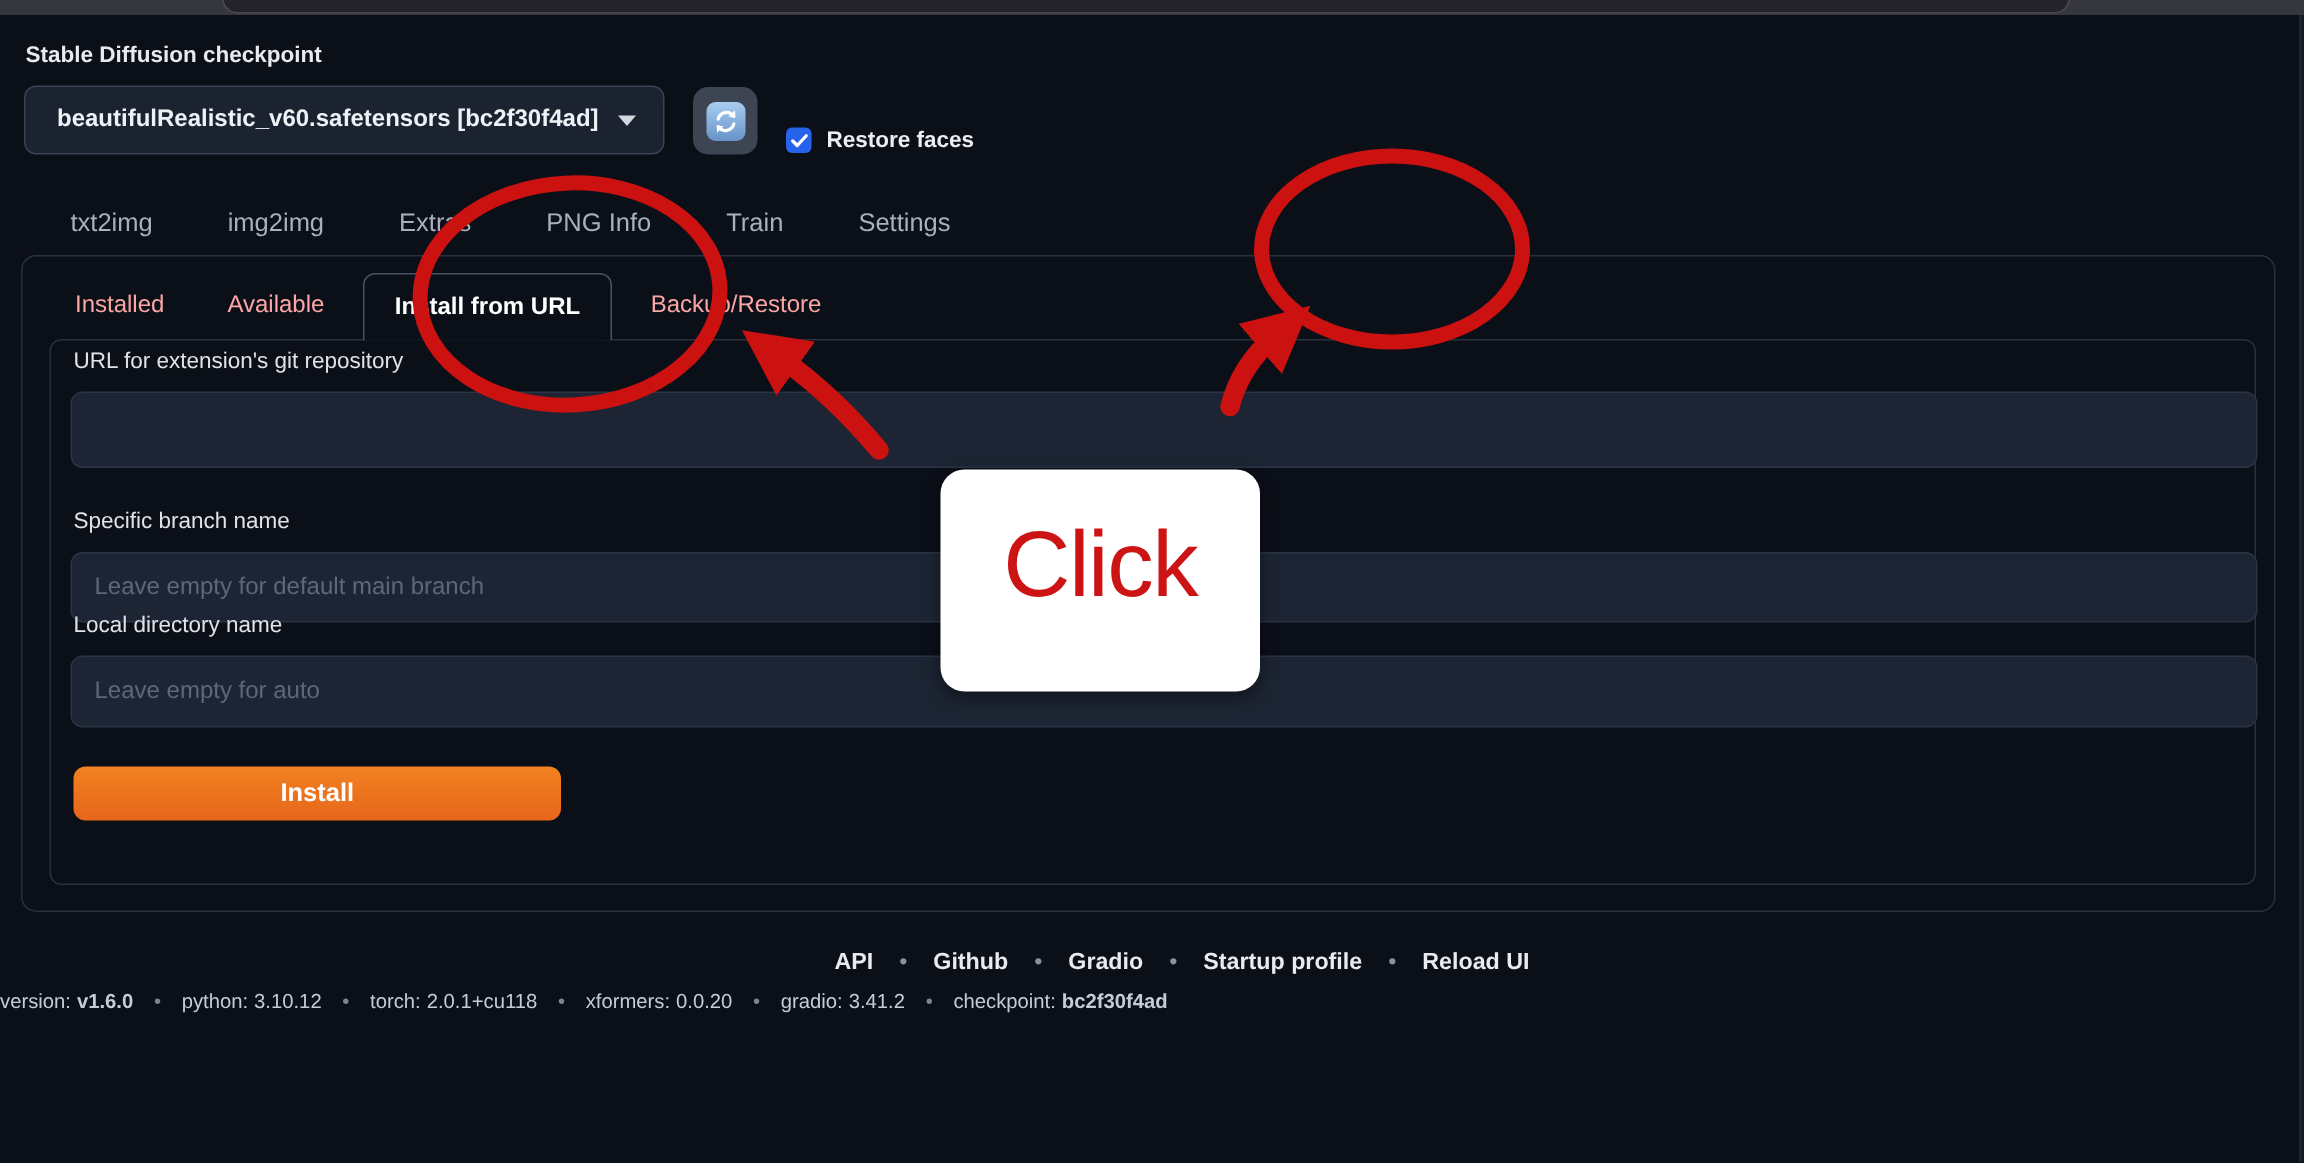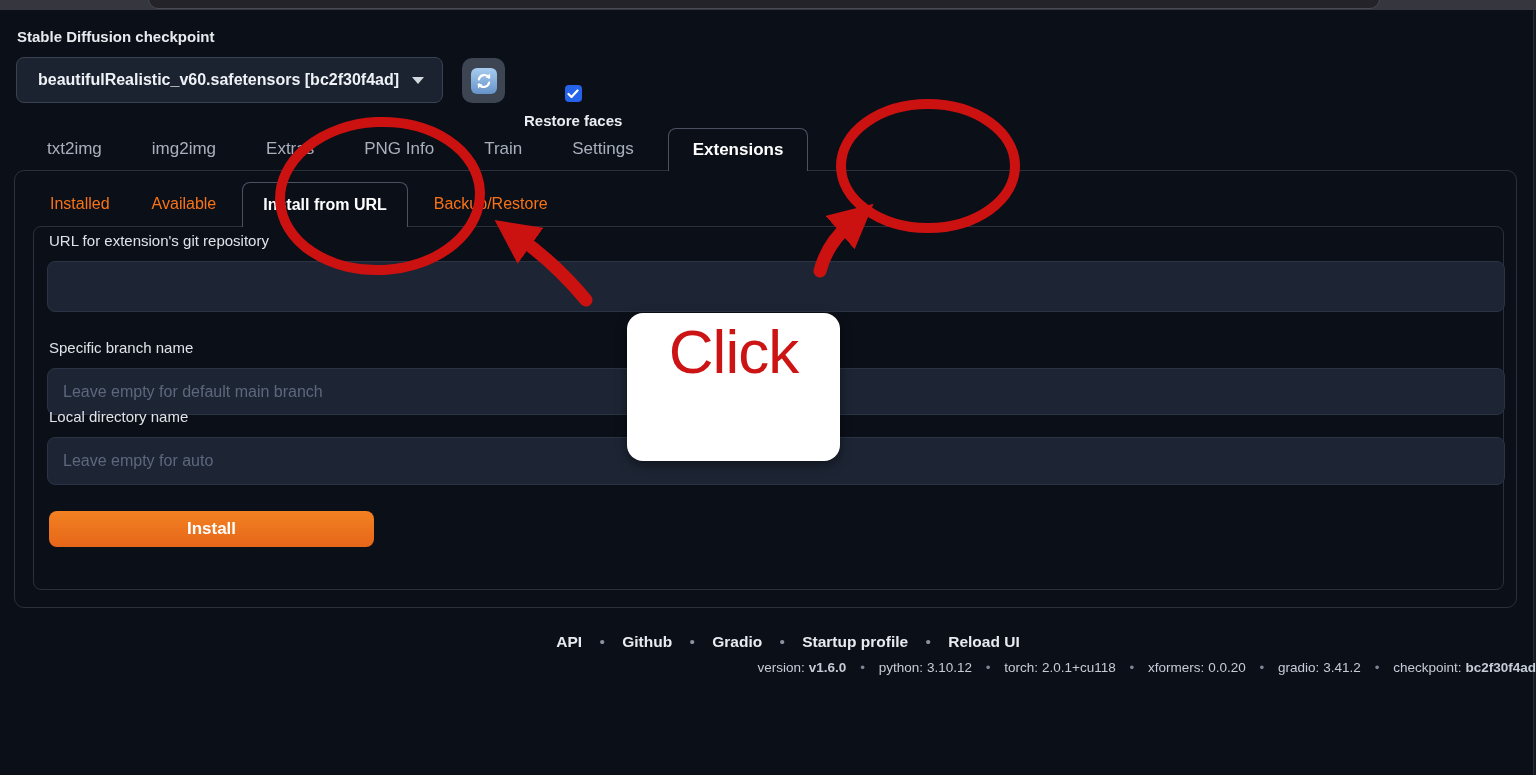--- a/index.html
+++ b/index.html
@@ -25,38 +25,38 @@
     display:flex; align-items:center; padding:0 18px 0 21px; cursor:pointer;
   }
   .ckpt-value { font-size:16px; font-weight:600; color:#eef1f5; white-space:nowrap; }
   .caret { margin-left:auto; width:0; height:0; border-left:6px solid transparent; border-right:6px solid transparent; border-top:7px solid #d4d8df; }
   .refresh-btn {
     position:absolute; left:462px; top:58px; width:43px; height:45px;
     background:#3d4452; border:none; border-radius:10px; cursor:pointer;
     display:flex; align-items:center; justify-content:center;
   }
   .refresh-glyph { width:26px; height:26px; border-radius:6px; background:linear-gradient(180deg,#a9cdf0,#6693c8); display:flex; align-items:center; justify-content:center; }
-  .restore-group { position:absolute; left:524px; top:85px; display:flex; align-items:center; gap:10px; cursor:pointer;flex-direction:column; }
+  .restore-group { position:absolute; left:524px; top:85px; display:flex; align-items:center; gap:10px; cursor:pointer; }
   .checkbox { width:17px; height:17px; border-radius:4px; background:#2563eb; display:flex; align-items:center; justify-content:center; }
   .restore-label { font-size:15px; font-weight:600; color:#eaedf1; }
 
   
   .main-tabs { position:absolute; left:16px; top:128px; height:43px; display:flex; column-gap:18px; padding-left:15px; z-index:3; }
   .tab { height:42px; line-height:42px; padding:0 16px; font-size:17px; font-weight:500; color:#a9b0bc; cursor:pointer; white-space:nowrap; }
   .tab.selected {
     height:43px; padding:0 24px; color:#ffffff; font-weight:700;
     background:#0b0f18; border:1px solid #4a5262; border-bottom:none;
     border-radius:8px 8px 0 0; line-height:41px;
   }
 
   .panel-outer { position:absolute; left:14px; top:170px; width:1503px; height:438px; border:1px solid #2a303c; border-radius:10px; }
 
   
   .sub-tabs { position:absolute; left:34px; top:182px; height:45px; display:flex; column-gap:10px; z-index:3; }
-  .subtab { height:44px; line-height:44px; padding:0 16px; font-size:16px; font-weight:500; color:#f97316; cursor:pointer; white-space:nowrap; }
+  .subtab { height:44px; line-height:44px; padding:0 16px; font-size:16px; font-weight:500; color:#fca5a5; cursor:pointer; white-space:nowrap; }
   .subtab.selected {
     height:45px; padding:0 20px; color:#ffffff; font-weight:700;
     background:#0b0f18; border:1px solid #4a5262; border-bottom:none;
     border-radius:8px 8px 0 0; line-height:43px;
   }
   .panel-inner { position:absolute; left:33px; top:226px; width:1471px; height:364px; border:1px solid #2a303c; border-radius:8px; }
 
   
   .fld-label { position:absolute; font-size:15px; font-weight:500; color:#dfe3e9; }
   .fld { position:absolute; left:47px; width:1458px; background:#1d2534; border:1px solid #2b3444; border-radius:8px; color:#dbe0e8; font-size:16px; font-family:"Liberation Sans",sans-serif; padding:0 15px; outline:none; }
@@ -72,32 +72,32 @@
     position:absolute; left:49px; top:511px; width:325px; height:36px;
     border:none; border-radius:8px; cursor:pointer;
     background:linear-gradient(180deg,#f28121 0%,#e7661a 100%);
     color:#ffffff; font-size:17px; font-weight:700; font-family:"Liberation Sans",sans-serif;
   }
 
   
   .footer-links { position:absolute; left:0; top:633px; width:1536px; text-align:center; font-size:15.5px; font-weight:700; color:#e8ebef;margin-left:20px; }
   .footer-links .sep { font-weight:400; color:#8a92a0; margin:0 13px; }
   .footer-links .flink { cursor:pointer; }
-  .footer-sys { position:absolute; left:0; top:660px; width:1536px; text-align:right; font-size:13.5px; color:#c6ccd5; }
+  .footer-sys { position:absolute; left:0; top:660px; width:1536px; text-align:left; font-size:13.5px; color:#c6ccd5; }
   .footer-sys .sep { color:#7d8594; margin:0 10px; }
   .footer-sys .sys-value { margin-left:4px; }
   .footer-sys .bold { font-weight:700; }
 
   
   .anno-overlay { position:absolute; left:0; top:0; width:1536px; height:775px; z-index:10; pointer-events:none; }
   .click-box {
     position:absolute; left:627px; top:313px; width:213px; height:148px;
     background:#ffffff; border-radius:16px; z-index:11;
     box-shadow:0 4px 12px rgba(0,0,0,.45);
-    text-align:center; padding-top:8px;
+    text-align:center; padding-top:33px;
   }
   .click-text { font-size:62px; line-height:1; color:#cc1414; font-weight:400; letter-spacing:-1px; }
 </style>
 </head>
 <body>
 
 <div class="browser-bar">
   <div class="browser-url"></div>
 </div>
 <div class="window-edge"></div>
@@ -126,21 +126,20 @@
   <span class="restore-label">Restore faces</span>
 </div>
 
 <div class="main-tabs">
   <div class="tab">txt2img</div>
   <div class="tab">img2img</div>
   <div class="tab">Extras</div>
   <div class="tab">PNG Info</div>
   <div class="tab">Train</div>
   <div class="tab">Settings</div>
-  <div class="tab selected">Extensions</div>
 </div>
 <div class="panel-outer"></div>
 
 <div class="sub-tabs">
   <div class="subtab">Installed</div>
   <div class="subtab">Available</div>
   <div class="subtab selected">Install from URL</div>
   <div class="subtab">Backup/Restore</div>
 </div>
 <div class="panel-inner"></div>

